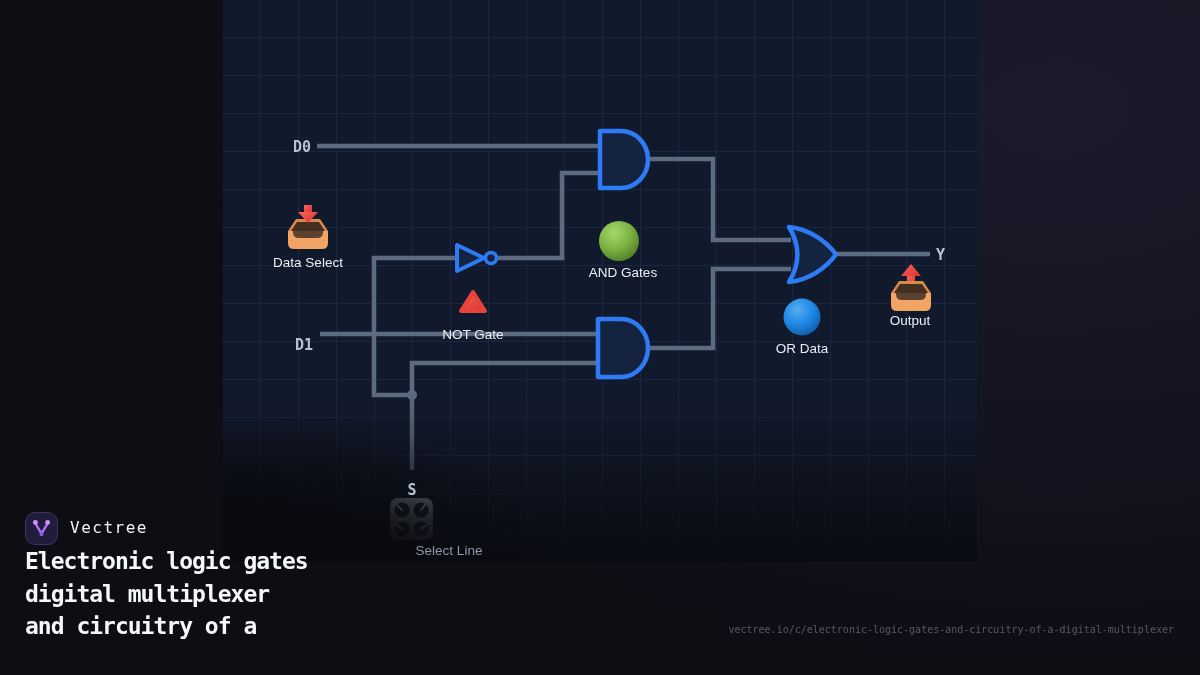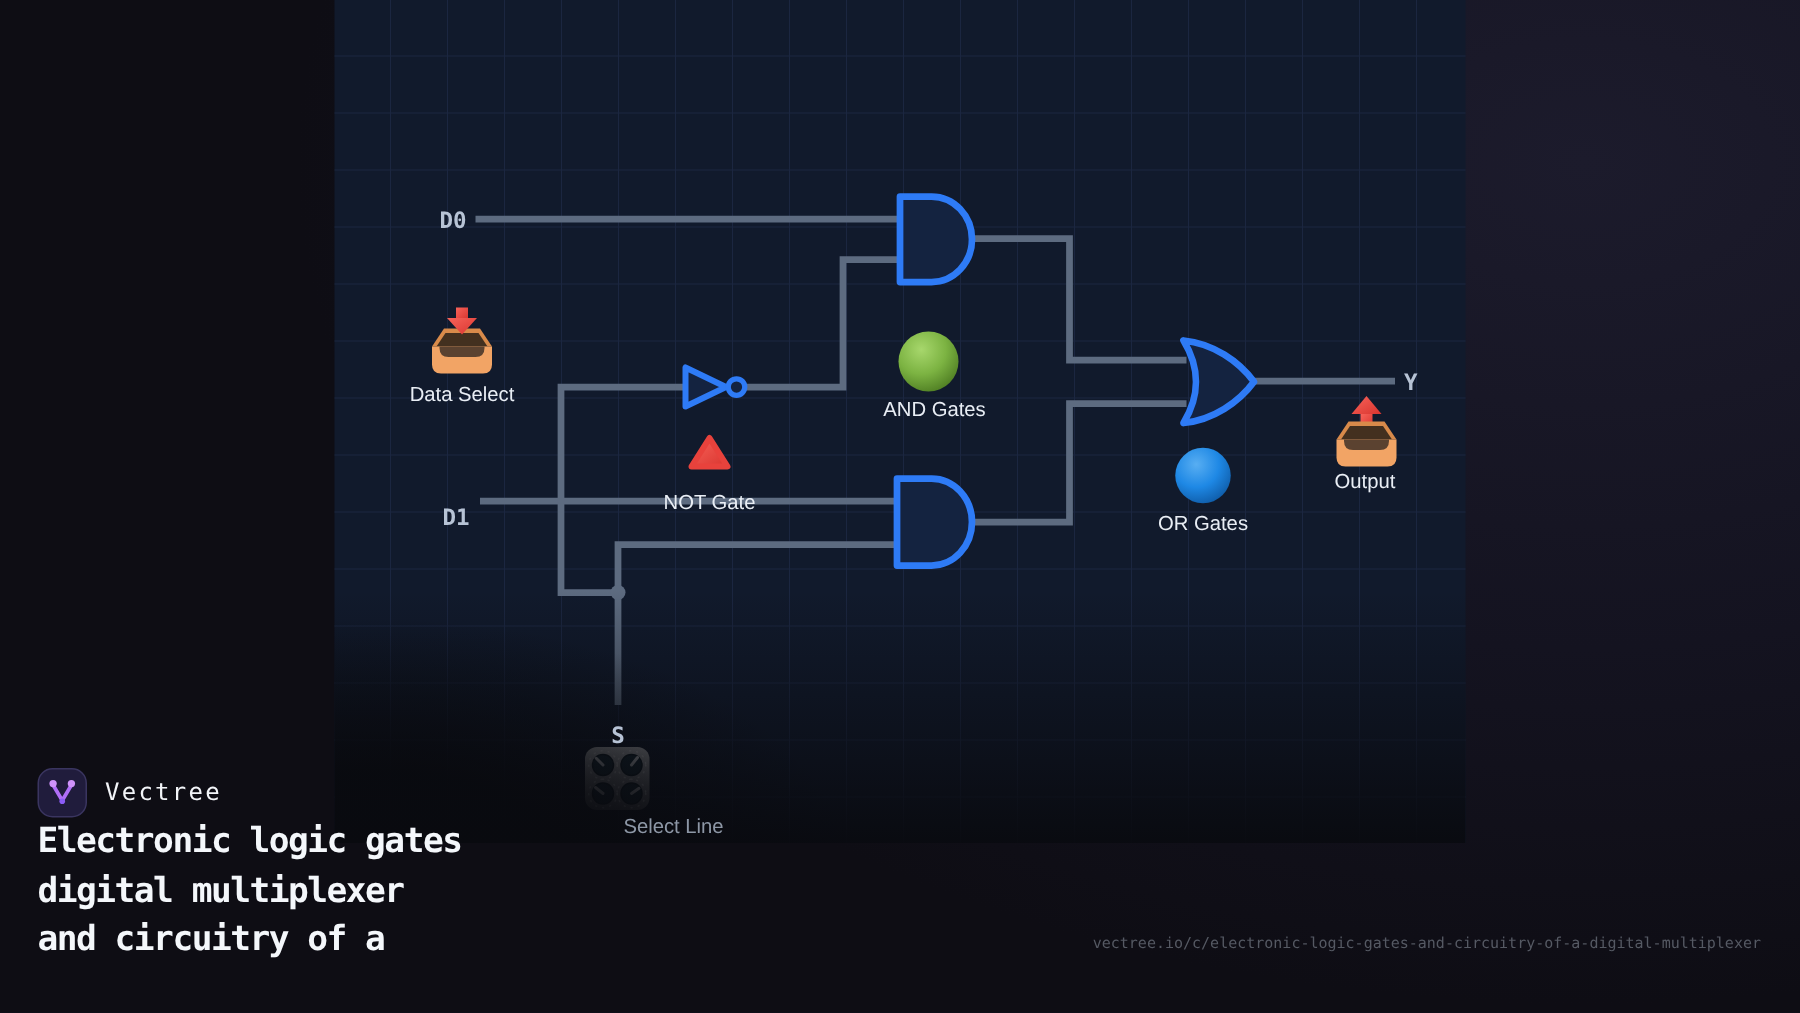--- a/index.html
+++ b/index.html
@@ -134,21 +134,21 @@
   </div>
 
   <div class="sig" style="left:293px;top:138px;">D0</div>
   <div class="sig" style="left:295px;top:336px;">D1</div>
   <div class="sig ctr" style="left:412px;top:481px;">S</div>
   <div class="sig" style="left:936px;top:246px;">Y</div>
 
   <div class="cap" style="left:308px;top:255px;">Data Select</div>
   <div class="cap" style="left:473px;top:327px;">NOT Gate</div>
   <div class="cap" style="left:623px;top:265px;">AND Gates</div>
-  <div class="cap" style="left:802px;top:341px;">OR Gates</div>
+  <div class="cap" style="left:802px;top:341px;">OR Data</div>
   <div class="cap" style="left:910px;top:313px;">Output</div>
   <div class="cap dim" style="left:411px;top:543px;">Select Line</div>
 
   <div id="logo">
     <svg width="31" height="31" viewBox="0 0 33 33">
       <path d="M10 11 L16.5 22 L23 11" fill="none" stroke="var(--brand_purple)" stroke-width="2.6" stroke-linecap="round" stroke-linejoin="round"></path>
       <circle cx="10" cy="10" r="2.6" fill="#cf93fa"></circle>
       <circle cx="23" cy="10" r="2.6" fill="#cf93fa"></circle>
       <circle cx="16.5" cy="22.5" r="2" fill="#8b5cf6"></circle>
     </svg>

